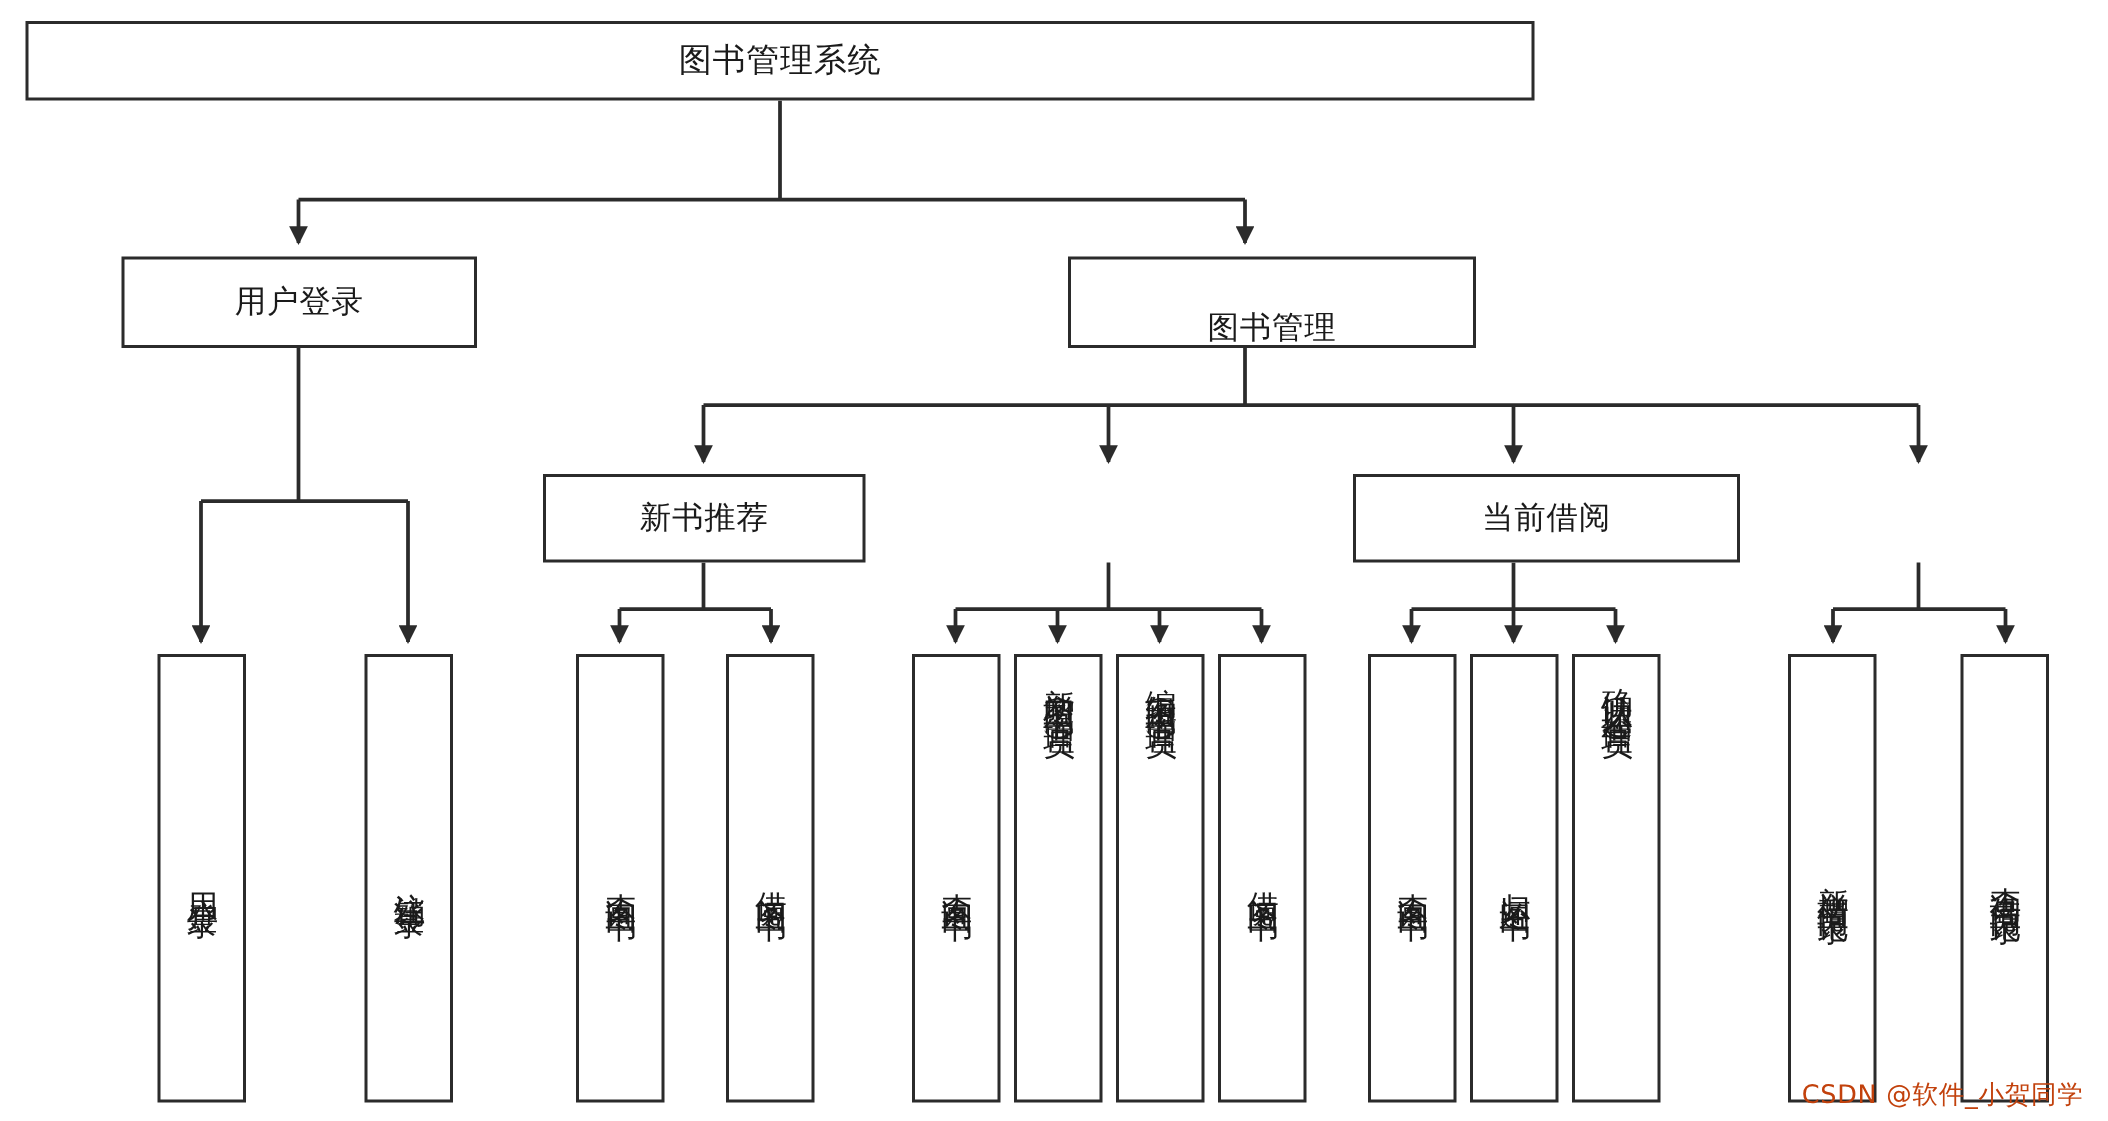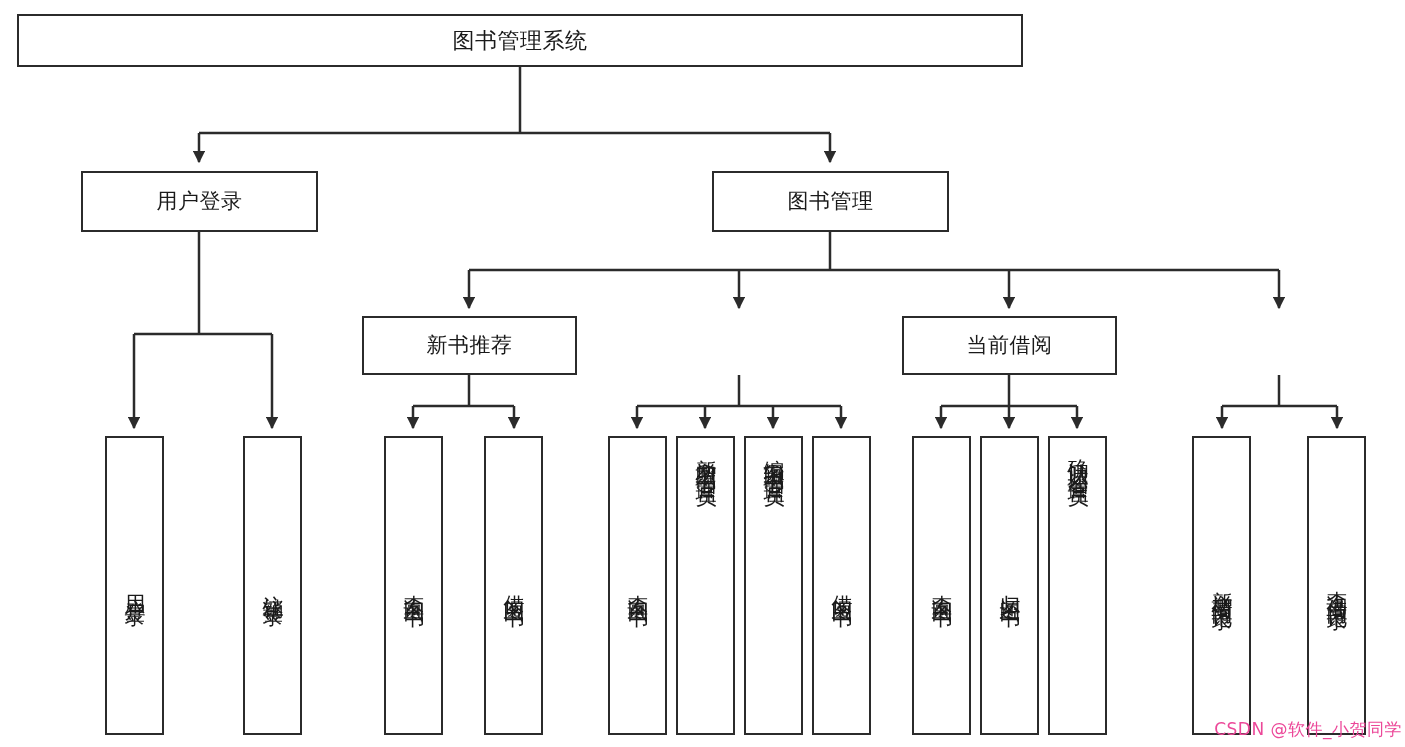--- a/index.html
+++ b/index.html
@@ -66,24 +66,24 @@
     align-items: center;
   }
   .node.vert.topped {
     align-items: flex-start;
   }
   .node.vert.topped .node-label {
     margin-top: 4px;
   }
   #watermark {
     position: absolute;
-    right: 3px;
+    right: 16px;
     bottom: 6px;
     font-size: 17px;
-    color: #ec4899;
+    color: #c2410c;
     letter-spacing: 0.5px;
     white-space: nowrap;
     pointer-events: none;
   }
 </style>
 </head>
 <body>
 
 <div id="diagram-root">
 
@@ -137,28 +137,28 @@
     </g>
   </svg>
 
   <div class="node horiz root" style="left:17px; top:14px; width:1006px; height:53px;">
     <span class="node-label">图书管理系统</span>
   </div>
 
   <div class="node horiz" style="left:81px; top:171px; width:237px; height:61px;">
     <span class="node-label">用户登录</span>
   </div>
-  <div class="node horiz" style="left:712px; top:171px; width:237px; height:61px;">
+  <div class="node horiz" style="left:712px; top:171px; width:272px; height:61px;align-items:flex-end;">
     <span class="node-label">图书管理</span>
   </div>
 
   <div class="node horiz" style="left:362px; top:316px; width:215px; height:59px;">
     <span class="node-label">新书推荐</span>
   </div>
-  <div class="node horiz" style="left:902px; top:316px; width:215px; height:59px;">
+  <div class="node horiz" style="left:902px; top:316px; width:258px; height:59px;">
     <span class="node-label">当前借阅</span>
   </div>
 
   <div class="node vert centered" style="left:105px; top:436px; width:59px; height:299px;">
     <span class="node-label">用户登录</span>
   </div>
   <div class="node vert centered" style="left:243px; top:436px; width:59px; height:299px;">
     <span class="node-label">注销登录</span>
   </div>
 

